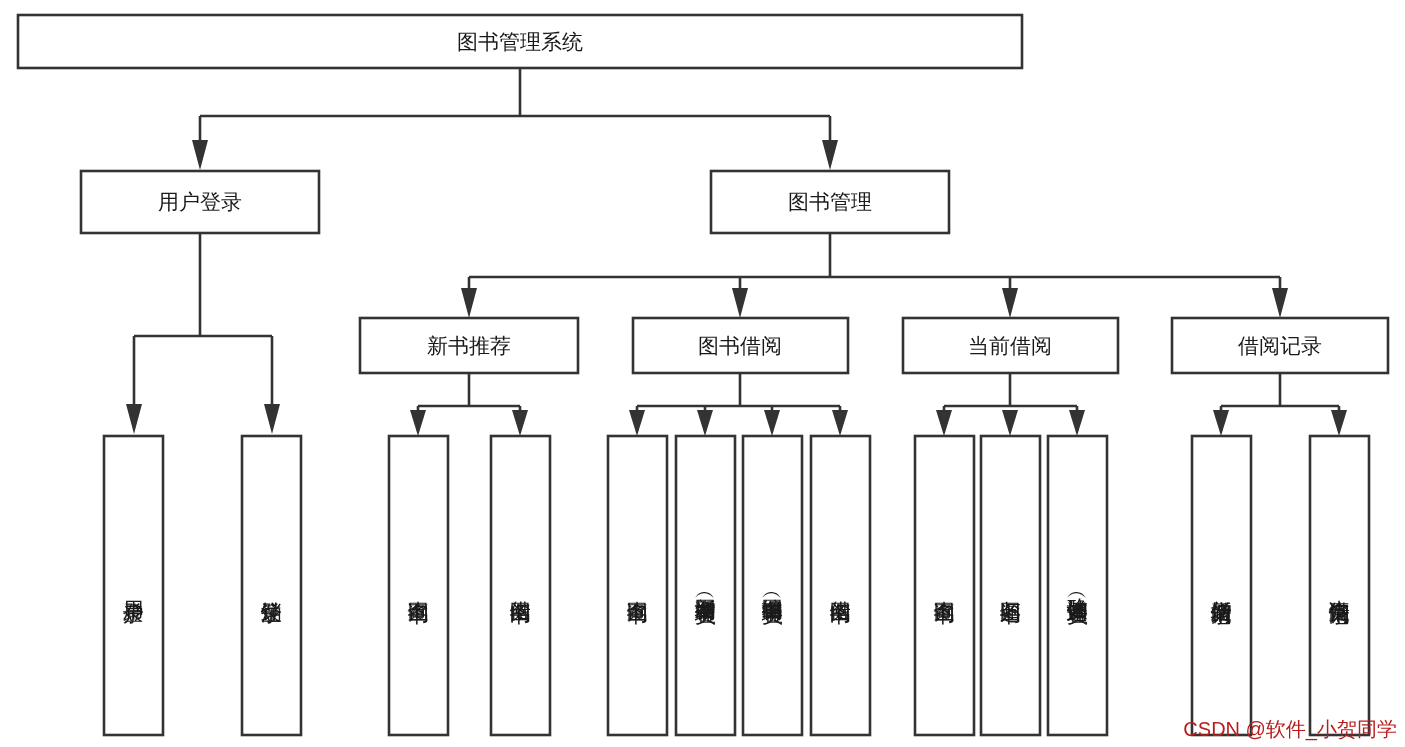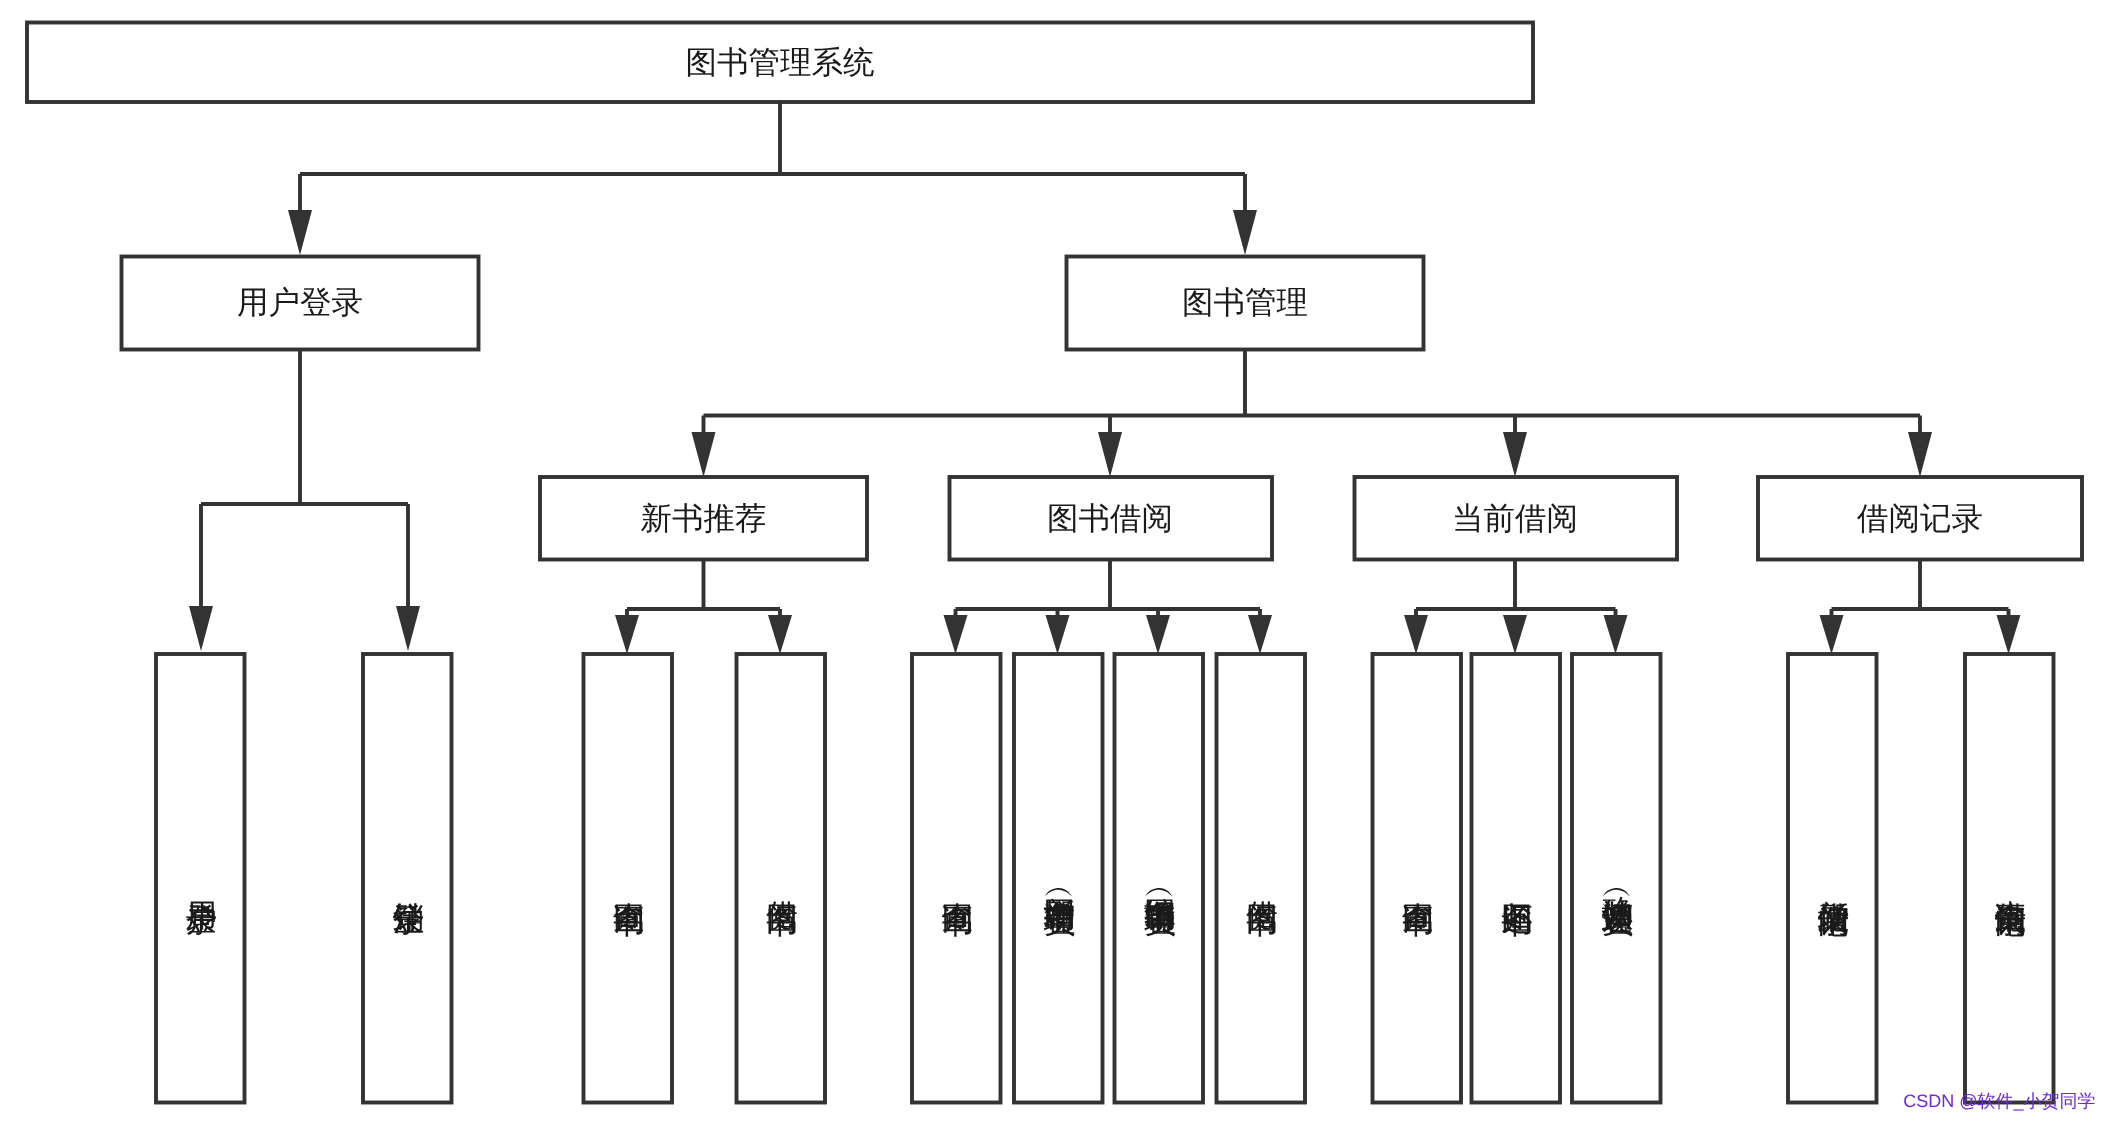--- a/index.html
+++ b/index.html
@@ -60,22 +60,22 @@
     line-height: 1.12;
     color: #1a1a1a;
     letter-spacing: 1px;
     white-space: nowrap;
   }
   .watermark {
     position: absolute;
     right: 8px;
     bottom: 4px;
     font-family: "Liberation Sans", "DejaVu Sans", sans-serif;
-    font-size: 12px;
-    color: #6d28d9;
+    font-size: 20px;
+    color: #b91c1c;
     white-space: nowrap;
     user-select: none;
   }
 </style>
 </head>
 <body>
 
 <div id="stage">
 
   <svg class="diagram" viewBox="0 0 1405 747">

